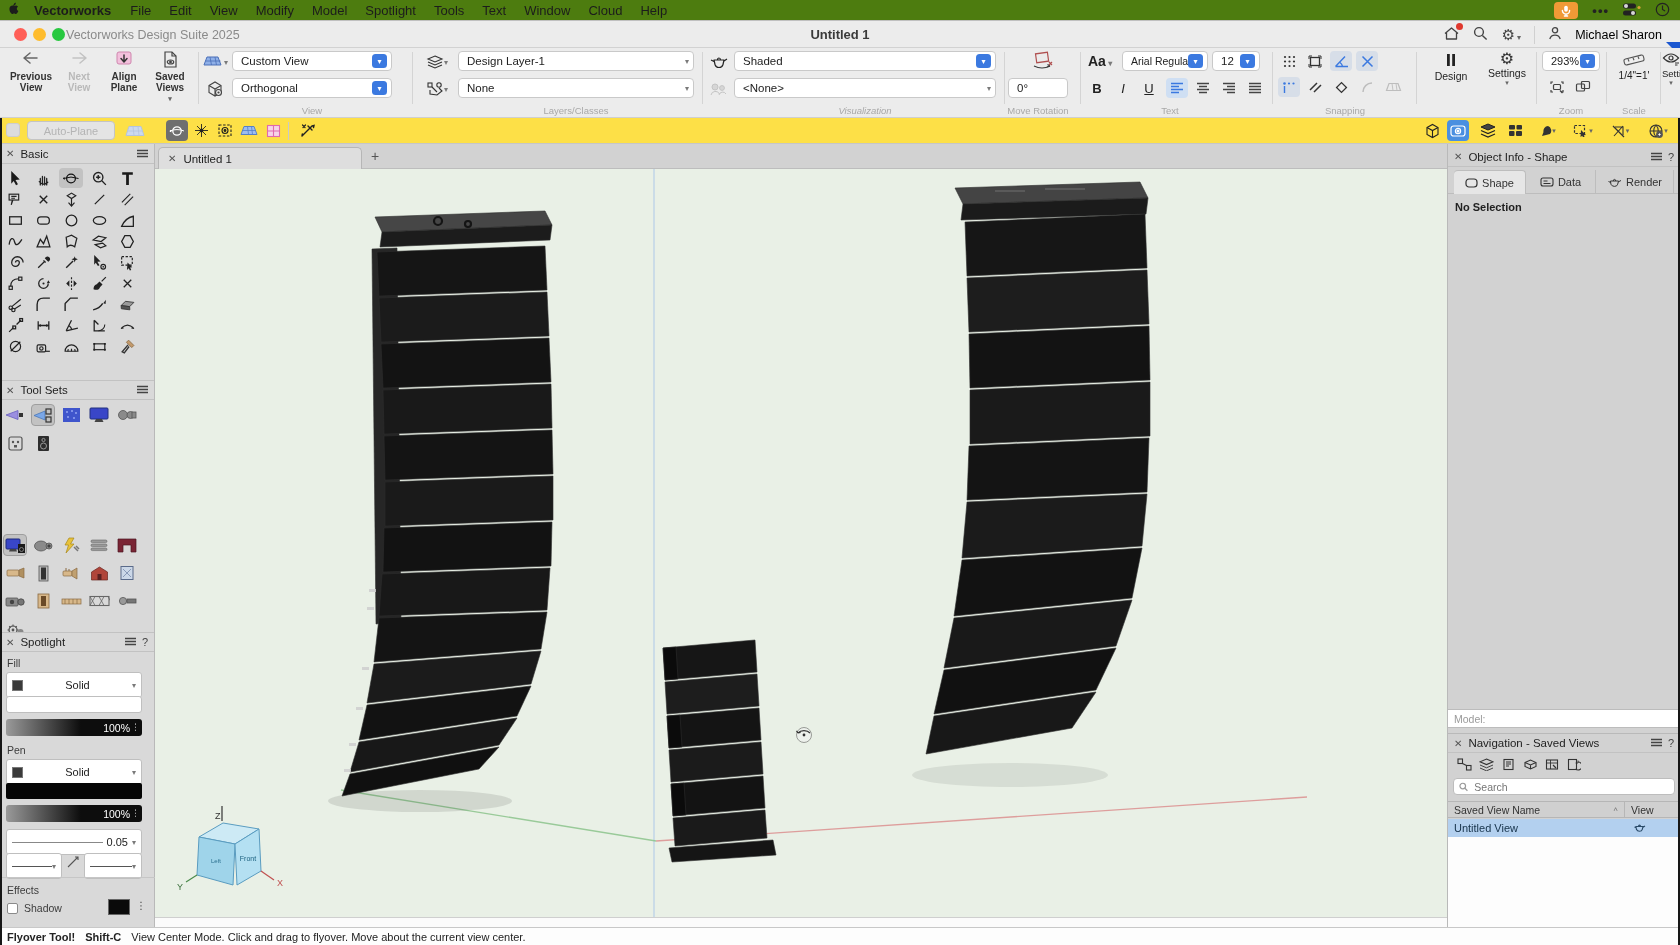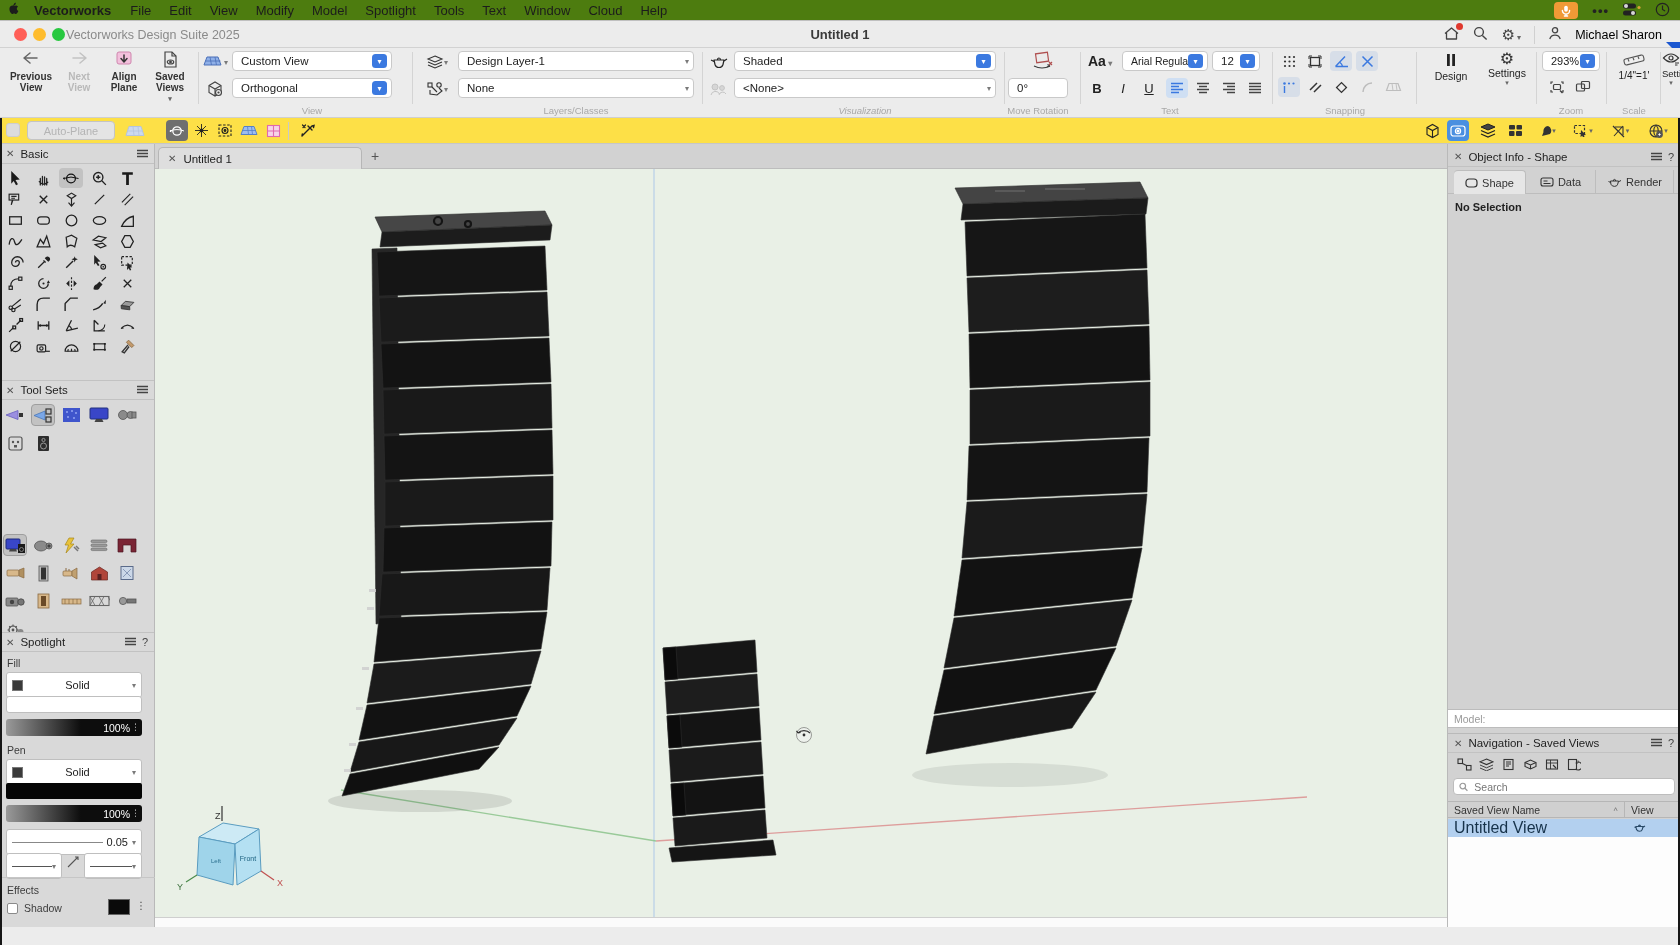--- a/index.html
+++ b/index.html
@@ -69,21 +69,21 @@
   
   .oitab{position:absolute;top:0;height:24px;display:flex;align-items:center;gap:4px;justify-content:center;
      font-size:11px;color:#333;border-right:1px solid #bdbdbd;}
   .oitab.sel{background:#e6e6e6;border-top:1px solid #bdbdbd;border-radius:4px 4px 0 0;}
   .navic{position:absolute;top:0;width:22px;height:18px;display:flex;align-items:center;justify-content:center;}
   .search{position:absolute;left:5px;top:0;width:222px;height:17px;background:#fff;border:1px solid #bdbdbd;border-radius:4px;
      display:flex;align-items:center;padding:0 5px;gap:4px;}
   .search input{border:none;outline:none;width:100%;font-size:10.5px;color:#333;background:transparent;}
   .colhdr{position:absolute;left:0;width:233px;height:17px;background:#d0d0d0;border-top:1px solid #b6b6b6;border-bottom:1px solid #b6b6b6;
      font-size:10.5px;color:#333;display:flex;align-items:center;}
-  .navrow{position:absolute;left:0;width:233px;height:18px;background:#b3d0ef;font-size:16px;color:#16324a;
+  .navrow{position:absolute;left:0;width:233px;height:18px;background:#b3d0ef;font-size:11px;color:#16324a;
      display:flex;align-items:center;}
   
   .tabbar{left:155px;top:144px;width:1292px;height:25px;background:#d2d2d2;border-bottom:1px solid #bdbdbd;}
   .doctab{position:absolute;left:3px;top:3px;width:204px;height:22px;background:#dedede;border:1px solid #b6b6b6;border-bottom:none;
      border-radius:5px 5px 0 0;display:flex;align-items:center;gap:7px;padding:0 9px;font-size:11.5px;color:#222;}
   .plustab{position:absolute;left:216px;top:4px;font-size:14px;color:#555;}
   .canvas{left:155px;top:169px;width:1292px;height:748px;background:#e9f0e6;overflow:hidden;}
   .hscroll{left:155px;top:917px;width:1292px;height:10px;background:#fbfbfb;border-top:1px solid #cfcfcf;}
   
   .statusbar{left:0;top:927px;width:1680px;height:18px;background:#fdfdfd;border-top:1px solid #c8c8c8;
@@ -1421,16 +1421,21 @@
         <svg width="13" height="11" viewBox="0 0 13 11">
             <g stroke="#2a4a68" fill="none" stroke-width="1.1">
               <path d="M3 3.5h7l-.7 2.8q-.5 2-2.8 2T3.4 6.3zM10 4.2l2-1.2M3.2 4.8 1.5 4M5.5 3.5q0-1.4 1-1.4t1 1.4"></path>
             </g>
           </svg>
       </span>
     </div>
     <div style="position:absolute;left:0;top:693px;width:233px;height:90px;background:#fdfdfd;"></div>
   </div>
 
+  <div class="abs statusbar">
+    <span style="font-weight:bold;">Flyover Tool!</span>
+    <span style="font-weight:bold;">Shift-C</span>
+    <span>View Center Mode. Click and drag to flyover.  Move about the current view center.</span>
+  </div>
 
   <div class="abs edgeL"></div>
   <div class="abs edgeR"></div>
 </div>
 
 </body></html>

